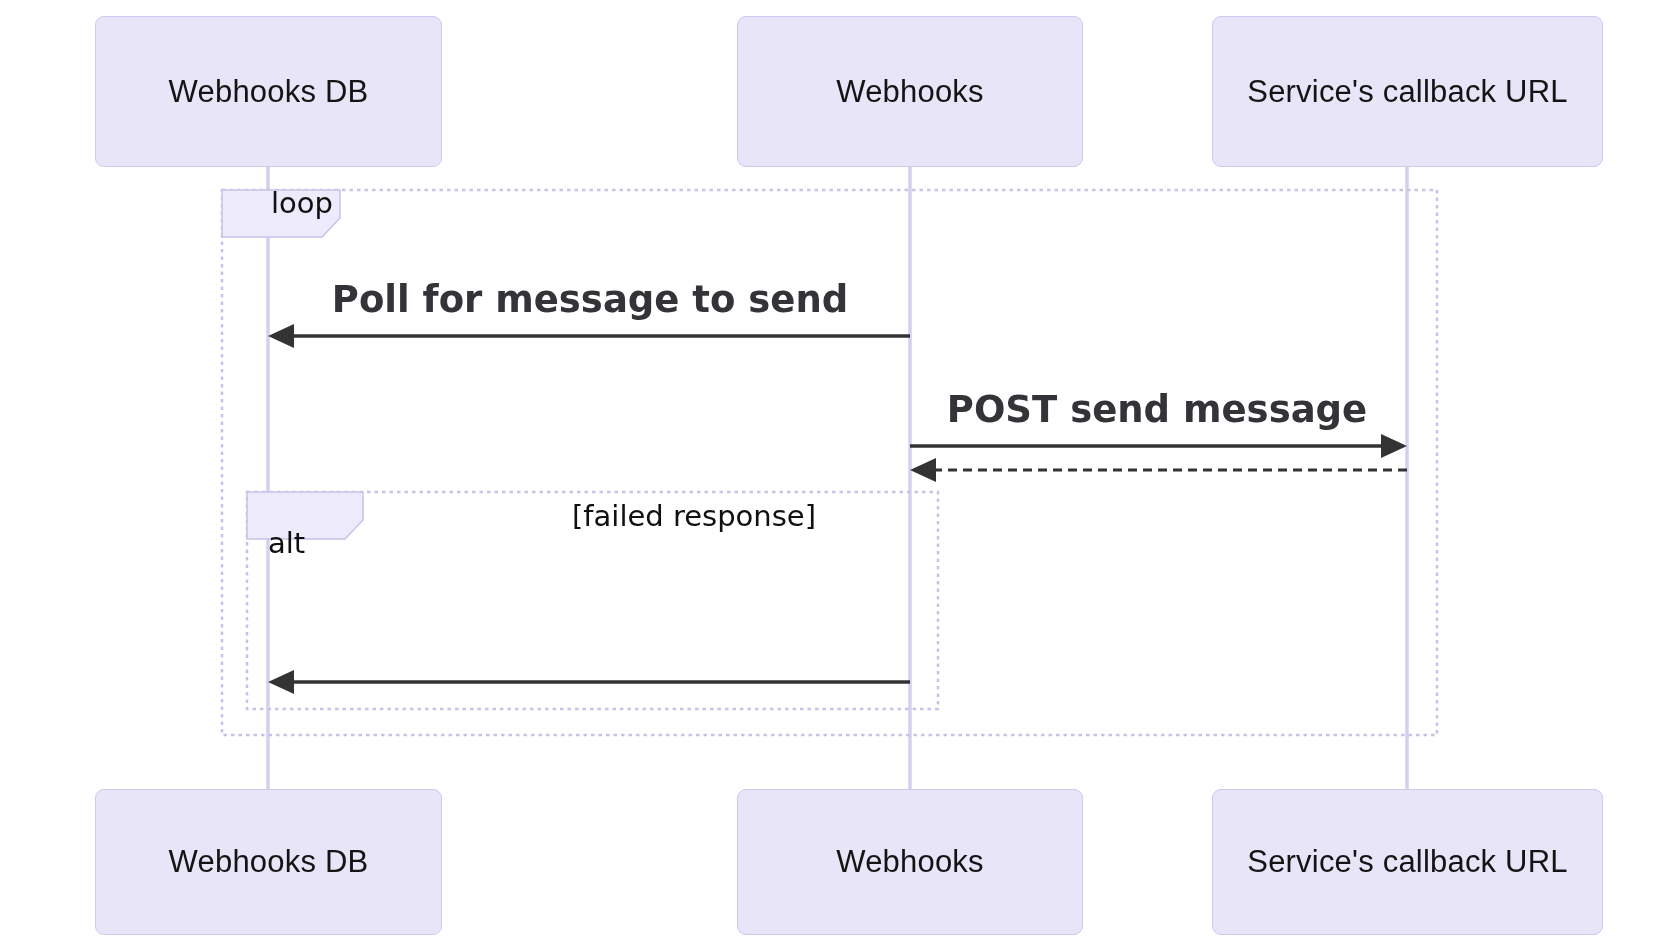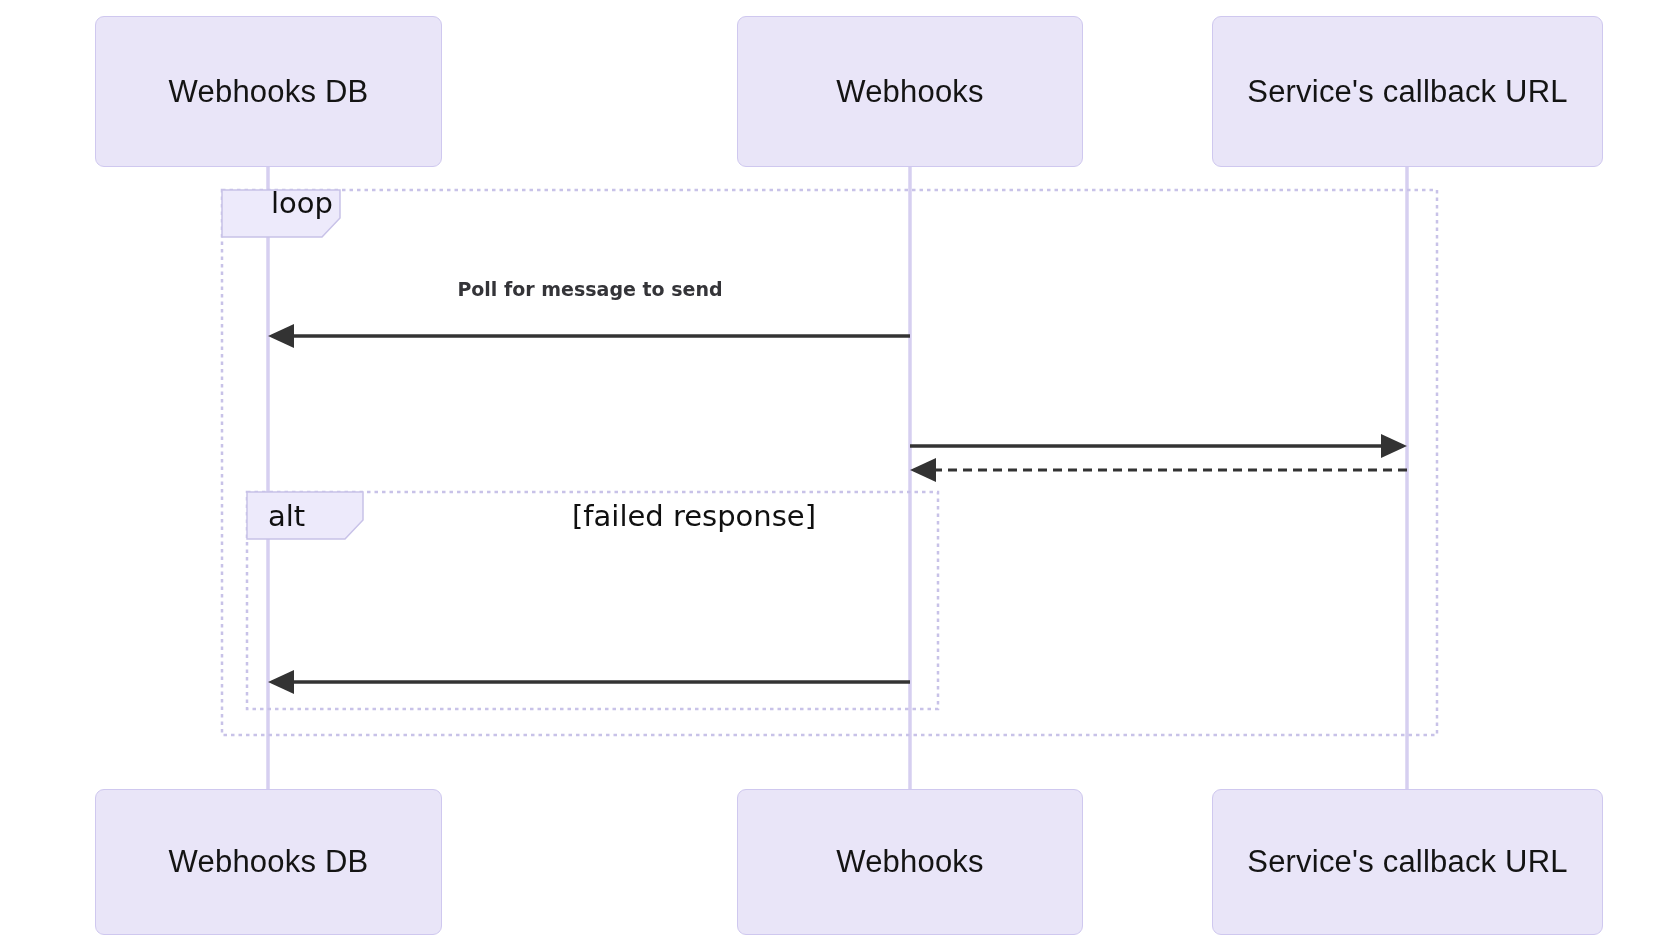--- a/index.html
+++ b/index.html
@@ -49,21 +49,21 @@
     font-size: 29px;
     color: #101010;
     white-space: nowrap;
     margin-left: 44px;
   }
   .message-label {
     position: absolute;
     transform: translateX(-50%);
     font-family: "DejaVu Sans", sans-serif;
     font-weight: bold;
-    font-size: 19px;
+    font-size: 37px;
     color: #343438;
     white-space: nowrap;
   }
 </style>
 </head>
 <body>
 
 <div class="stage">
 
   <svg class="layer" viewBox="0 0 1678 942" aria-hidden="true">
@@ -105,18 +105,19 @@
     <span>Webhooks DB</span>
   </div>
   <div class="participant-box" style="left:737px; top:789px; width:346px; height:146px;">
     <span>Webhooks</span>
   </div>
   <div class="participant-box" style="left:1212px; top:789px; width:391px; height:146px;">
     <span>Service's callback URL</span>
   </div>
 
   <div class="frame-label" style="left:243px; top:186px;margin-left:28px;">loop</div>
-  <div class="frame-label" style="left:268px; top:499px;">alt</div>
+  <div class="frame-label" style="left:268px; top:526px;">alt</div>
   <div class="condition-label" style="left:650px; top:499px;">[failed response]</div>
 
   <div class="message-label" style="left:590px; top:278px;">Poll for message to send</div>
+  <div class="message-label" style="left:1157px; top:388px;">POST send message</div>
 
 </div>
 
 </body></html>

